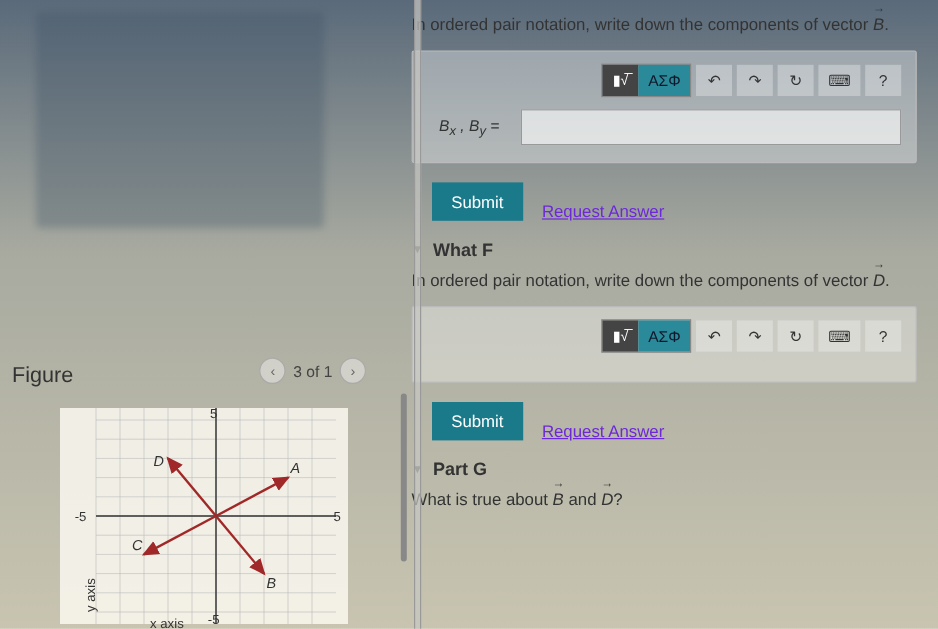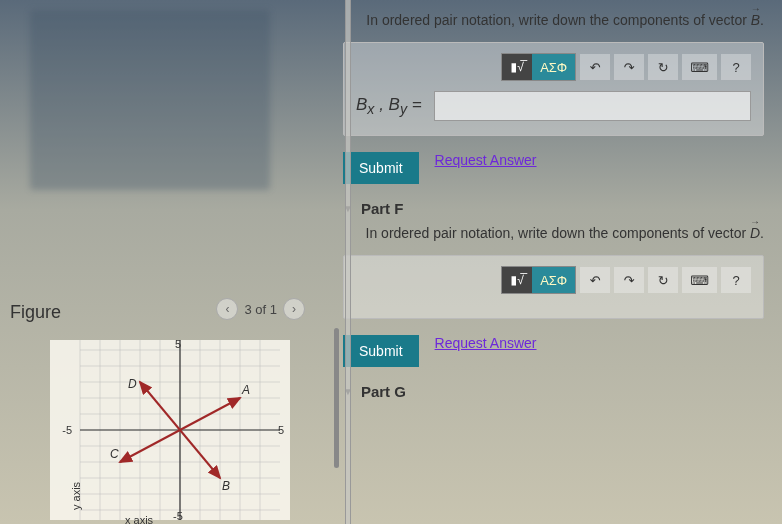--- a/index.html
+++ b/index.html
@@ -107,21 +107,20 @@
       flex: 1;
       padding: 12px 18px;
       display: flex;
       flex-direction: column;
       gap: 8px;
       color: #333;
     }
     .prompt-text {
       font-size: 14px;
       margin-bottom: 6px;
-      text-align: right;
     }
     .answer-box {
       border: 1px solid #bbb;
       background: rgba(255,255,255,0.35);
       padding: 10px 12px 14px 12px;
       border-radius: 2px;
     }
     .toolbar {
       display: flex;
       align-items: center;
@@ -137,46 +136,47 @@
       min-width: 30px;
       height: 26px;
       display: flex;
       align-items: center;
       justify-content: center;
       font-size: 13px;
       cursor: pointer;
       color: #333;
     }
     .tb-dark { background: #444; color: #fff; padding: 0 6px; font-size:12px;}
-    .tb-teal { background: #2a8a9a; color: #fef9c3; padding: 0 8px; font-size:13px;}
+    .tb-teal { background: #2a8a9a; color: #0f172a; padding: 0 8px; font-size:13px;}
     .tb-plain { background: rgba(255,255,255,0.3); padding: 0 8px; }
     .input-row {
       display: flex;
       align-items: center;
       gap: 8px;
     }
     .input-label {
-      font-size: 17px;
+      font-size: 13px;
       font-style: italic;
       min-width: 70px;
-      text-align: left;
+      text-align: center;
     }
     .answer-input {
       flex: 1;
       height: 30px;
       border: 1px solid #999;
       background: rgba(255,255,255,0.6);
       padding: 0 6px;
       font-size: 14px;
     }
     .action-row {
       display: flex;
-      align-items: flex-start;
+      align-items: flex-end;
       gap: 16px;
       margin-top: 8px;
+      margin-left: 17px;
     }
     .submit-btn {
       background: #1a7a8a;
       color: #fff;
       border: none;
       padding: 8px 16px;
       font-size: 14px;
       cursor: pointer;
     }
     .request-link {
@@ -297,21 +297,21 @@
       <input class="answer-input" style="">
     </div>
   </div>
   <div class="action-row">
     <button class="submit-btn">Submit</button>
     <a class="request-link">Request Answer</a>
   </div>
 
   <div class="part-header">
     <span class="caret">▼</span>
-    <span>Part F</span>
+    <span>What F</span>
   </div>
 
   <div class="prompt-text">
     <span>In ordered pair notation, write down the components of vector </span><span class="vec vec-arrow">D</span>.
   </div>
   <div class="answer-box">
     <div class="toolbar">
       <div class="tb-left">
         <div class="tb-btn tb-dark">▮√̅</div>
         <div class="tb-btn tb-teal">ΑΣΦ</div>
@@ -326,14 +326,17 @@
   <div class="action-row">
     <button class="submit-btn">Submit</button>
     <a class="request-link">Request Answer</a>
   </div>
 
   <div class="part-header">
     <span class="caret">▼</span>
     <span>Part G</span>
   </div>
 
+  <div class="prompt-text">
+    <span>What is true about </span><span class="vec vec-arrow">B</span><span> and </span><span class="vec vec-arrow">D</span><span>?</span>
+  </div>
 
 </div>
 
 </body></html>

